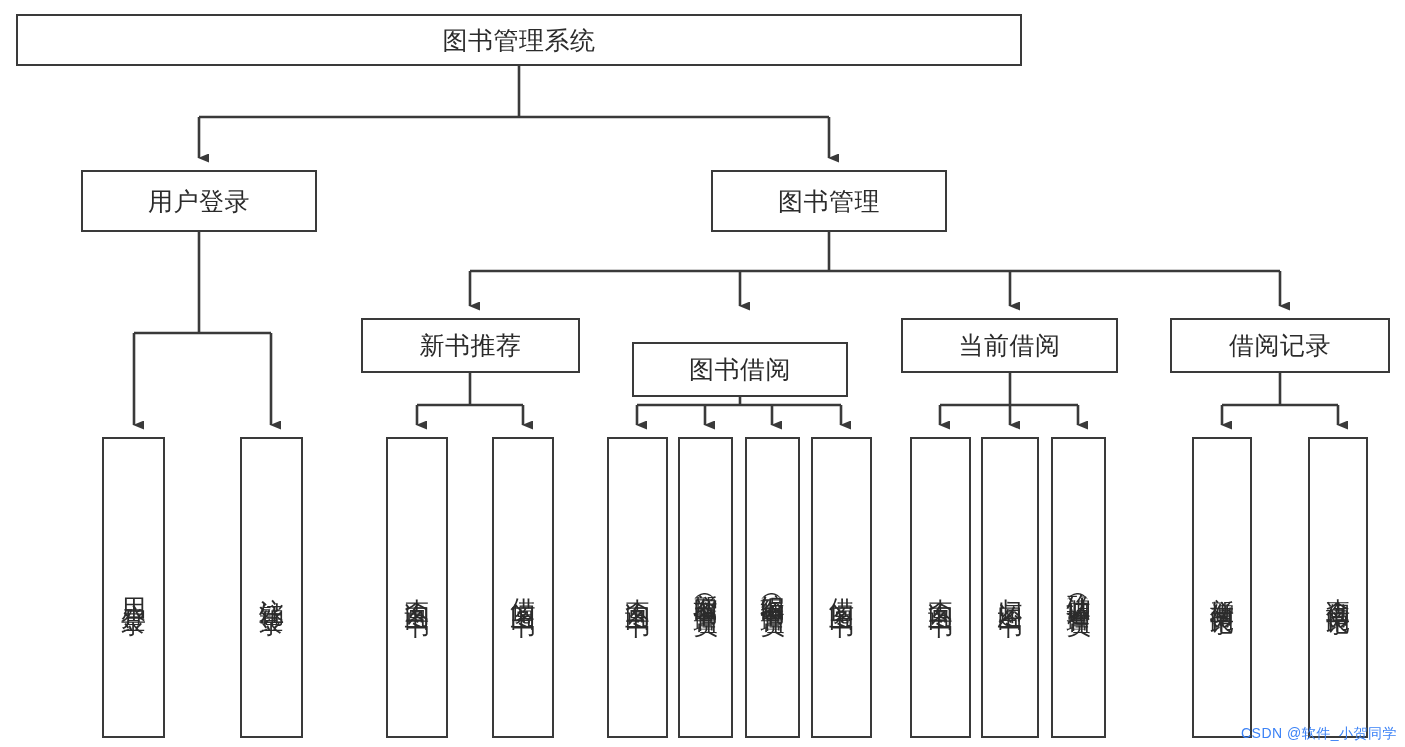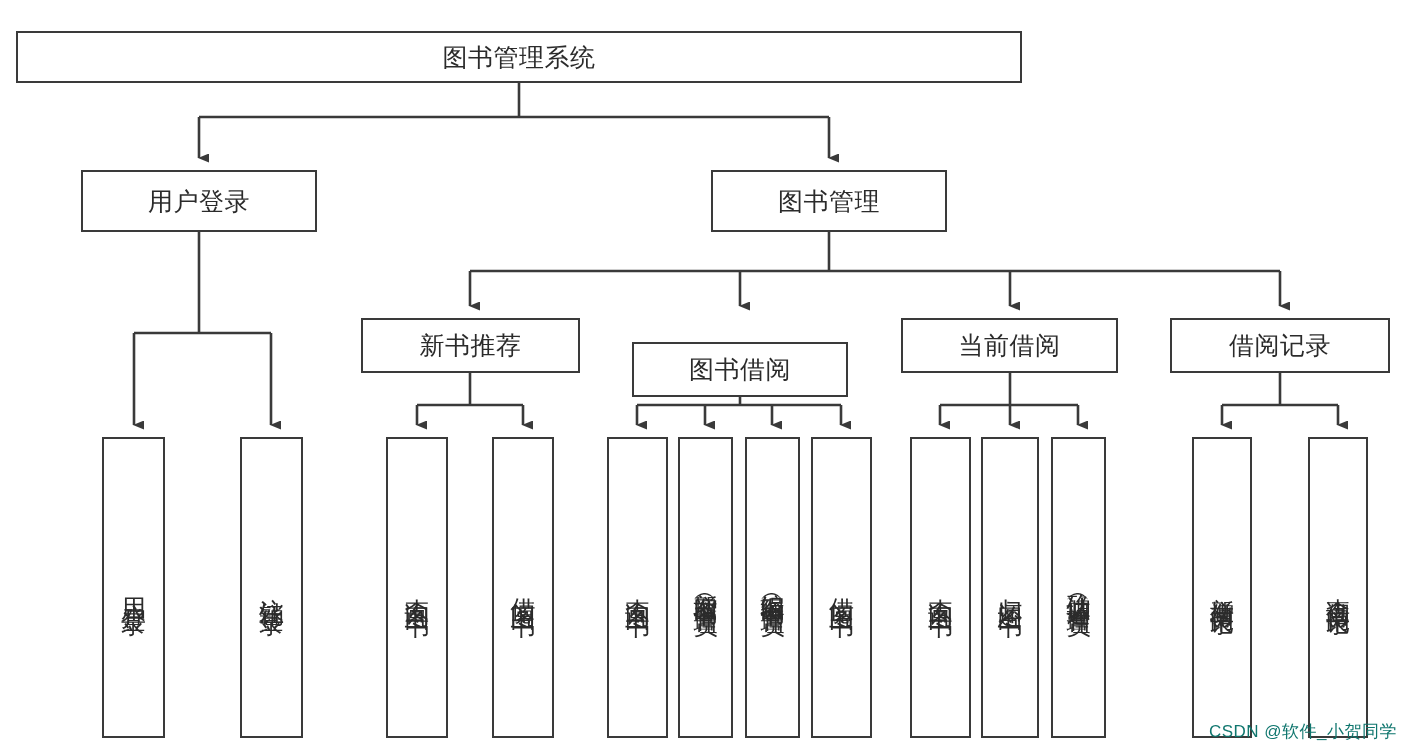--- a/index.html
+++ b/index.html
@@ -53,22 +53,22 @@
     letter-spacing: 3px;
   }
   .node .label {
     display: block;
     white-space: nowrap;
   }
   .watermark {
     position: absolute;
     right: 8px;
     bottom: 4px;
-    font-size: 17px;
-    color: #0f766e;
+    font-size: 14px;
+    color: #3b82f6;
     letter-spacing: 0.5px;
     white-space: nowrap;
     user-select: none;
   }
 </style>
 </head>
 <body>
 
 <div id="canvas">
 
@@ -115,21 +115,21 @@
       <line x1="1010" y1="405" x2="1010" y2="425" marker-end="url(#arrowhead)"></line>
       <line x1="1078" y1="405" x2="1078" y2="425" marker-end="url(#arrowhead)"></line>
 
       <line x1="1280" y1="373" x2="1280" y2="405"></line>
       <line x1="1222" y1="405" x2="1338" y2="405"></line>
       <line x1="1222" y1="405" x2="1222" y2="425" marker-end="url(#arrowhead)"></line>
       <line x1="1338" y1="405" x2="1338" y2="425" marker-end="url(#arrowhead)"></line>
     </g>
   </svg>
 
-  <div class="node horiz" style="left:16px; top:31px; width:1006px; height:52px;">
+  <div class="node horiz" style="left:16px; top:14px; width:1006px; height:52px;">
     <span class="label">图书管理系统</span>
   </div>
 
   <div class="node horiz" style="left:81px; top:170px; width:236px; height:62px;">
     <span class="label">用户登录</span>
   </div>
   <div class="node horiz" style="left:711px; top:170px; width:236px; height:62px;">
     <span class="label">图书管理</span>
   </div>
 

